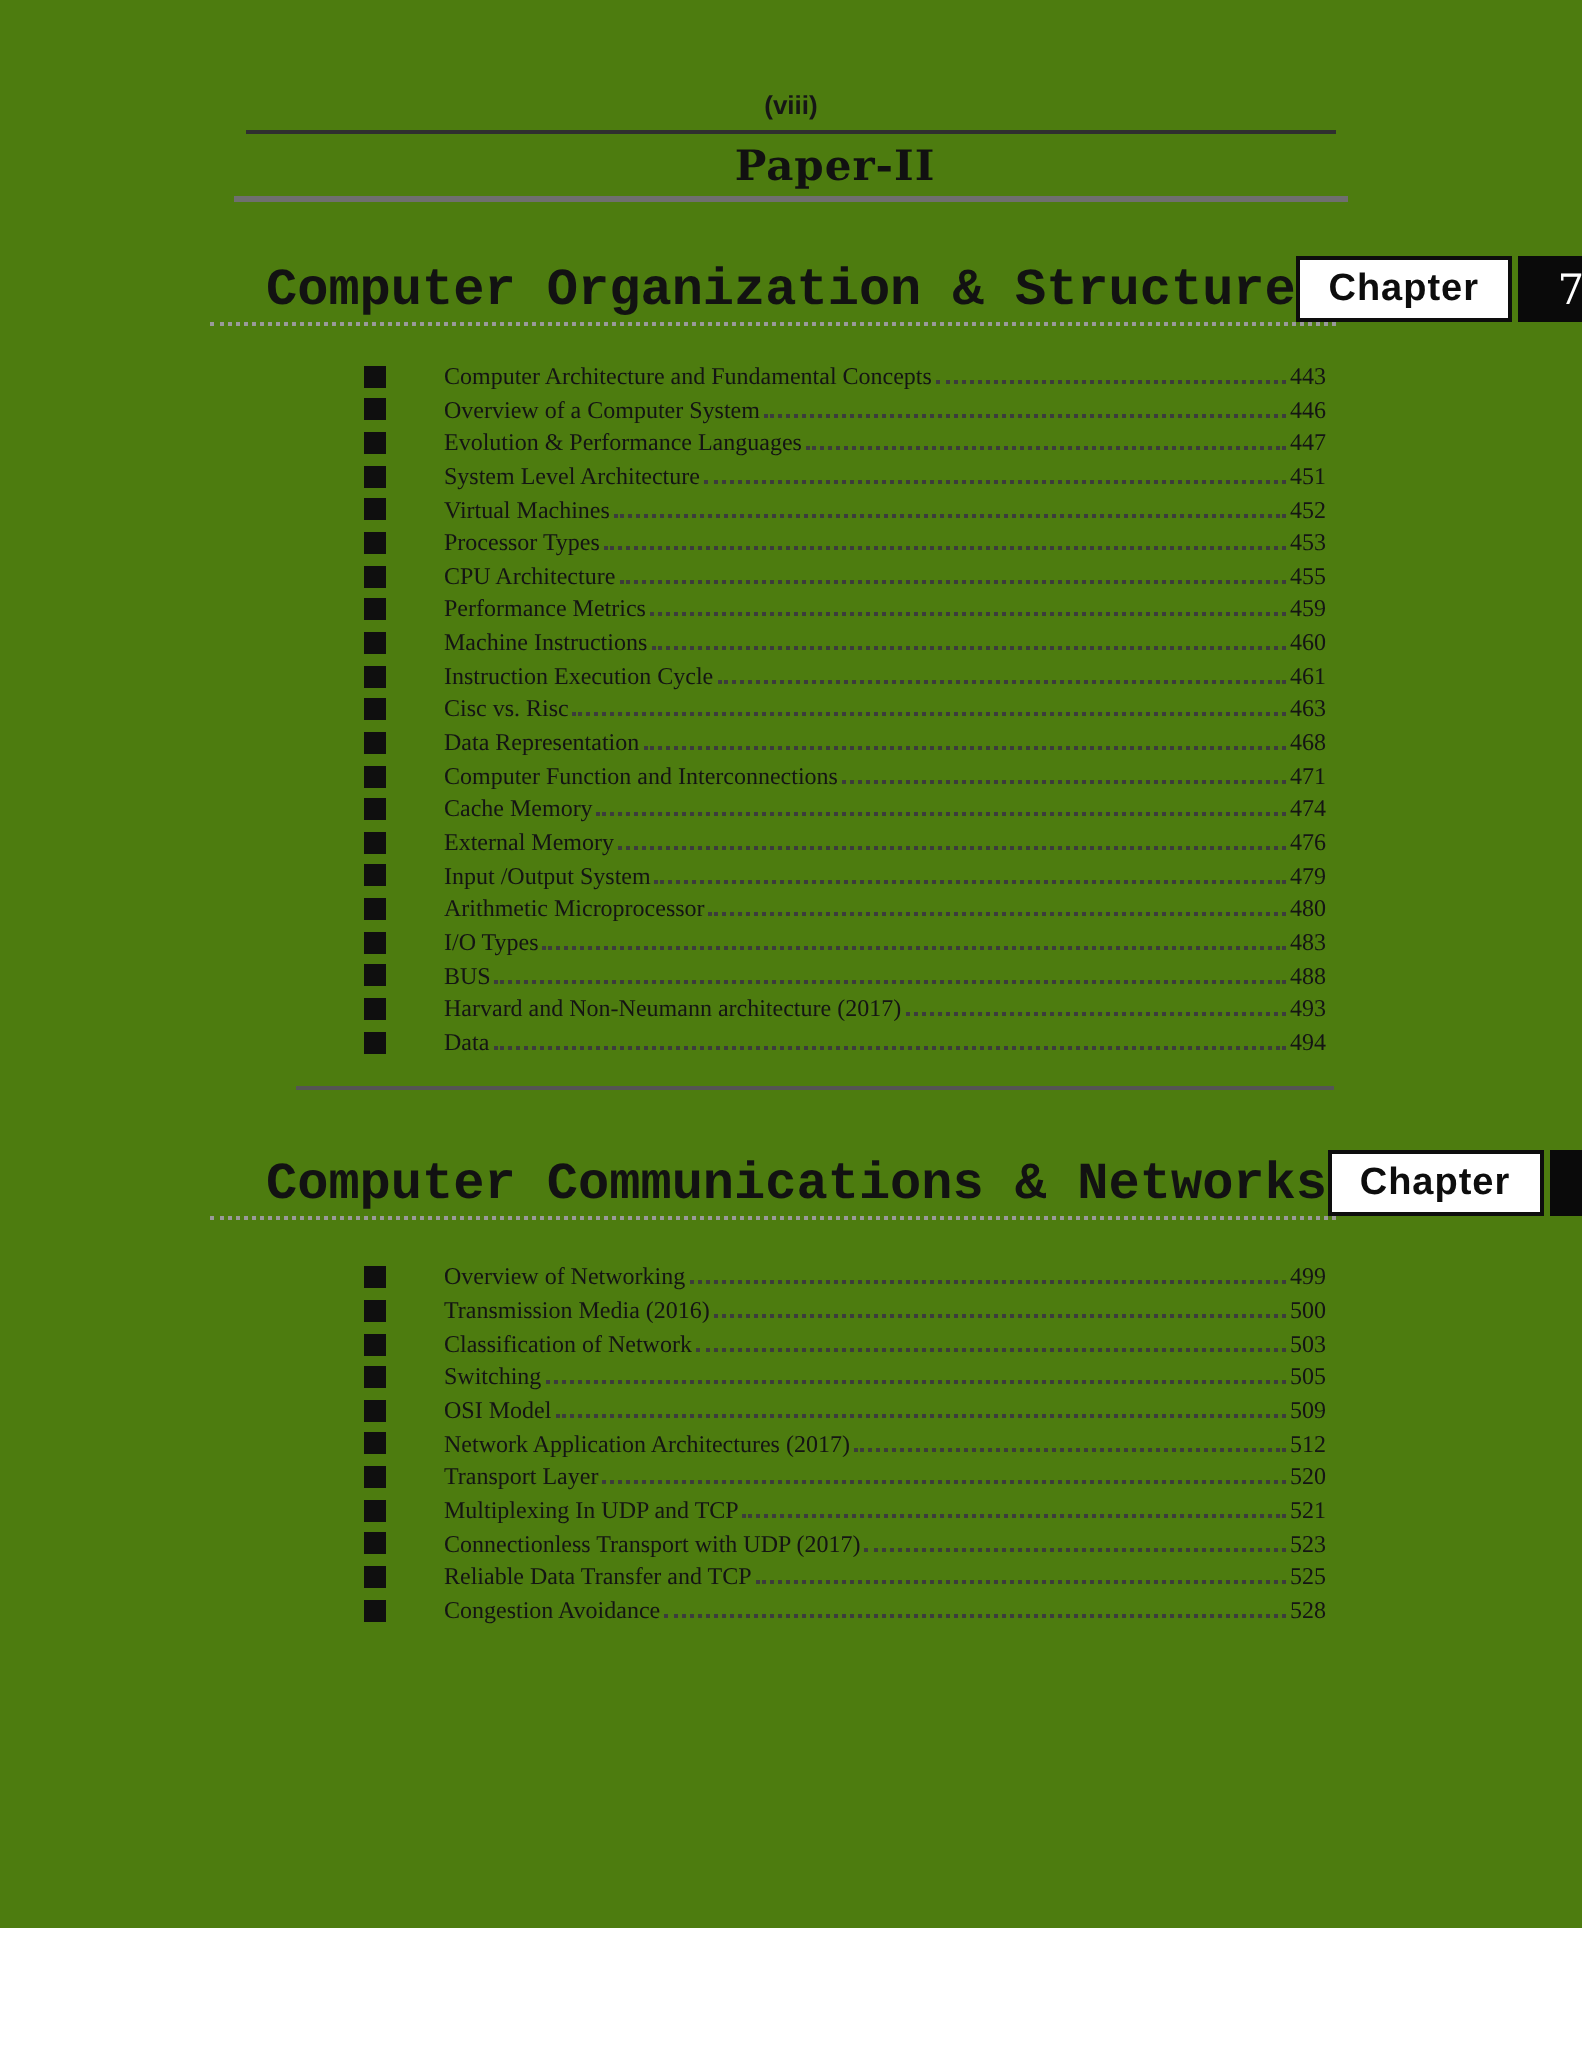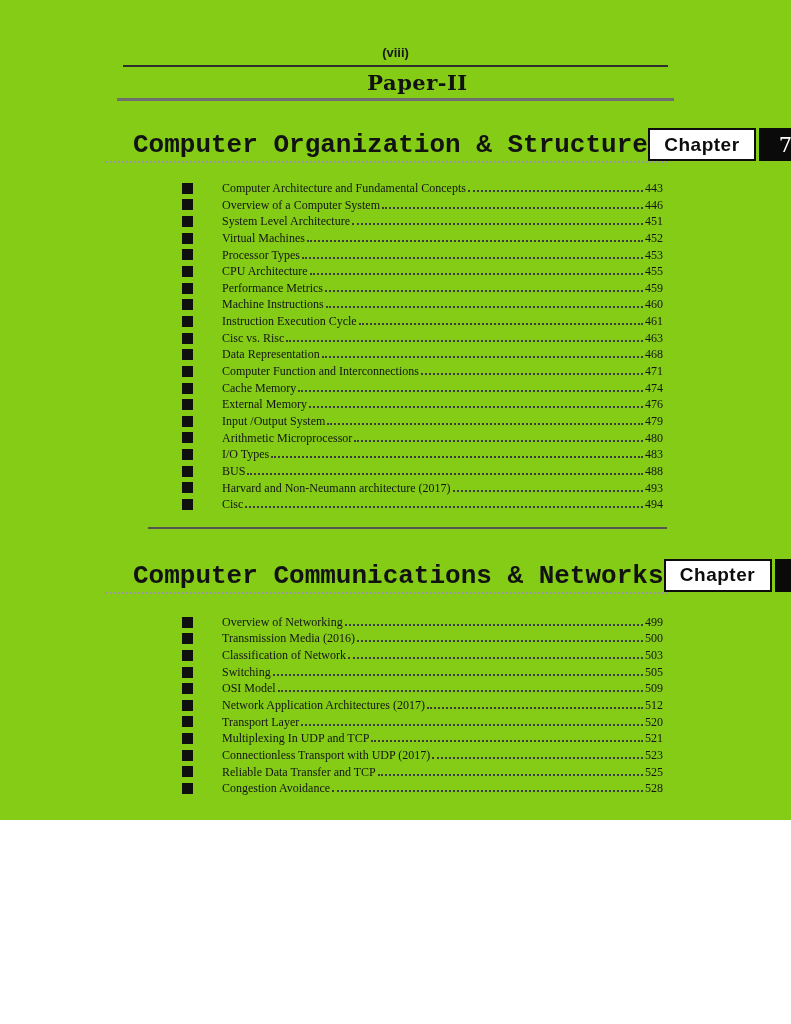--- a/index.html
+++ b/index.html
@@ -1,20 +1,20 @@
 <!DOCTYPE html>
 <html><head>
 <meta charset="utf-8">
 <style>
   * { margin:0; padding:0; box-sizing:border-box; }
   html,body { background:#ffffff; }
   .page {
     position:relative;
-    width:791px; height:820px;
-    background:#84cc16;
+    width:791px; height:964px;
+    background:#4d7c0f;
     color:#1a1a1a;
     font-family:"Liberation Serif", serif;
     overflow:hidden;
   }
   
   .page-number {
     padding-top:44px;
     text-align:center;
     font-family:"Liberation Sans", sans-serif;
     font-weight:bold;
@@ -145,20 +145,26 @@
           <span class="entry-page">443</span>
         </li>
         <li class="toc-row">
           <span class="bullet"></span>
           <span class="entry-label">Overview of a Computer System</span>
           <span class="leader"></span>
           <span class="entry-page">446</span>
         </li>
         <li class="toc-row">
           <span class="bullet"></span>
+          <span class="entry-label">Evolution &amp; Performance Languages</span>
+          <span class="leader"></span>
+          <span class="entry-page">447</span>
+        </li>
+        <li class="toc-row">
+          <span class="bullet"></span>
           <span class="entry-label">System Level Architecture</span>
           <span class="leader"></span>
           <span class="entry-page">451</span>
         </li>
         <li class="toc-row">
           <span class="bullet"></span>
           <span class="entry-label">Virtual Machines</span>
           <span class="leader"></span>
           <span class="entry-page">452</span>
         </li>
@@ -247,21 +253,21 @@
           <span class="entry-page">488</span>
         </li>
         <li class="toc-row">
           <span class="bullet"></span>
           <span class="entry-label">Harvard and Non-Neumann architecture (2017)</span>
           <span class="leader"></span>
           <span class="entry-page">493</span>
         </li>
         <li class="toc-row">
           <span class="bullet"></span>
-          <span class="entry-label">Cisc</span>
+          <span class="entry-label">Data</span>
           <span class="leader"></span>
           <span class="entry-page">494</span>
         </li>
       </ul>
   </section>
 
   <div class="section-divider"></div>
 
   <section class="section-8">
     <div class="chapter-head">

